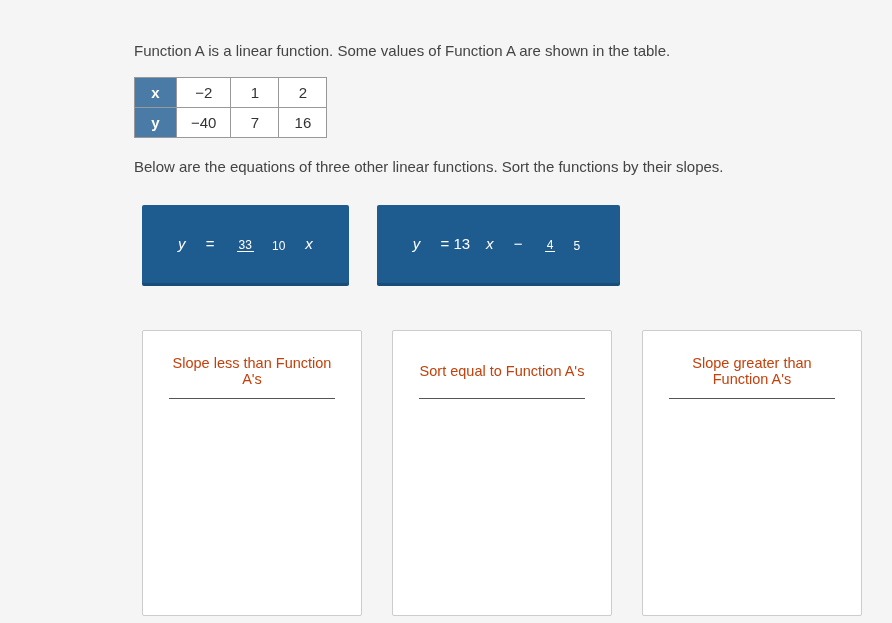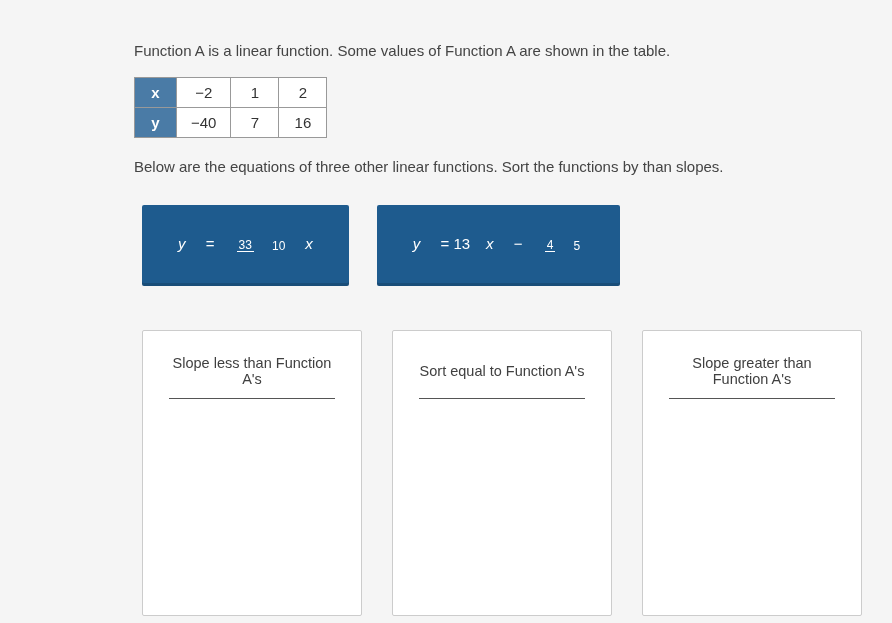--- a/index.html
+++ b/index.html
@@ -78,21 +78,21 @@
       flex: 1;
       background: #fff;
       border: 1px solid #ccc;
       border-radius: 2px;
       height: 286px;
       padding: 14px 18px;
     }
     .bin-title {
       text-align: center;
       font-size: 14.5px;
-      color: #404040;
+      color: #c2410c;
       padding-bottom: 10px;
       border-bottom: 1px solid #555;
       min-height: 46px;
       display: flex;
       align-items: center;
       justify-content: center;
     }
     .var { font-style: italic; }
   </style>
 </head>
@@ -110,21 +110,21 @@
   </tr>
   <tr>
     <td class="hdr">y</td>
     <td>−40</td>
     <td>7</td>
     <td>16</td>
   </tr>
 </tbody>
   </table>
 
-<div class="sub-intro">Below are the equations of three other linear functions. Sort the functions by than slopes.</div>
+<div class="sub-intro">Below are the equations of three other linear functions. Sort the functions by their slopes.</div>
 
 <div class="tiles">
   <div class="tile">
     <span class="eq">
       <span class="var">y</span><span> = </span><span class="frac">
           <span class="n">33</span>
           <span class="d">10</span>
         </span><span class="var">x</span>
     </span>
   </div>

